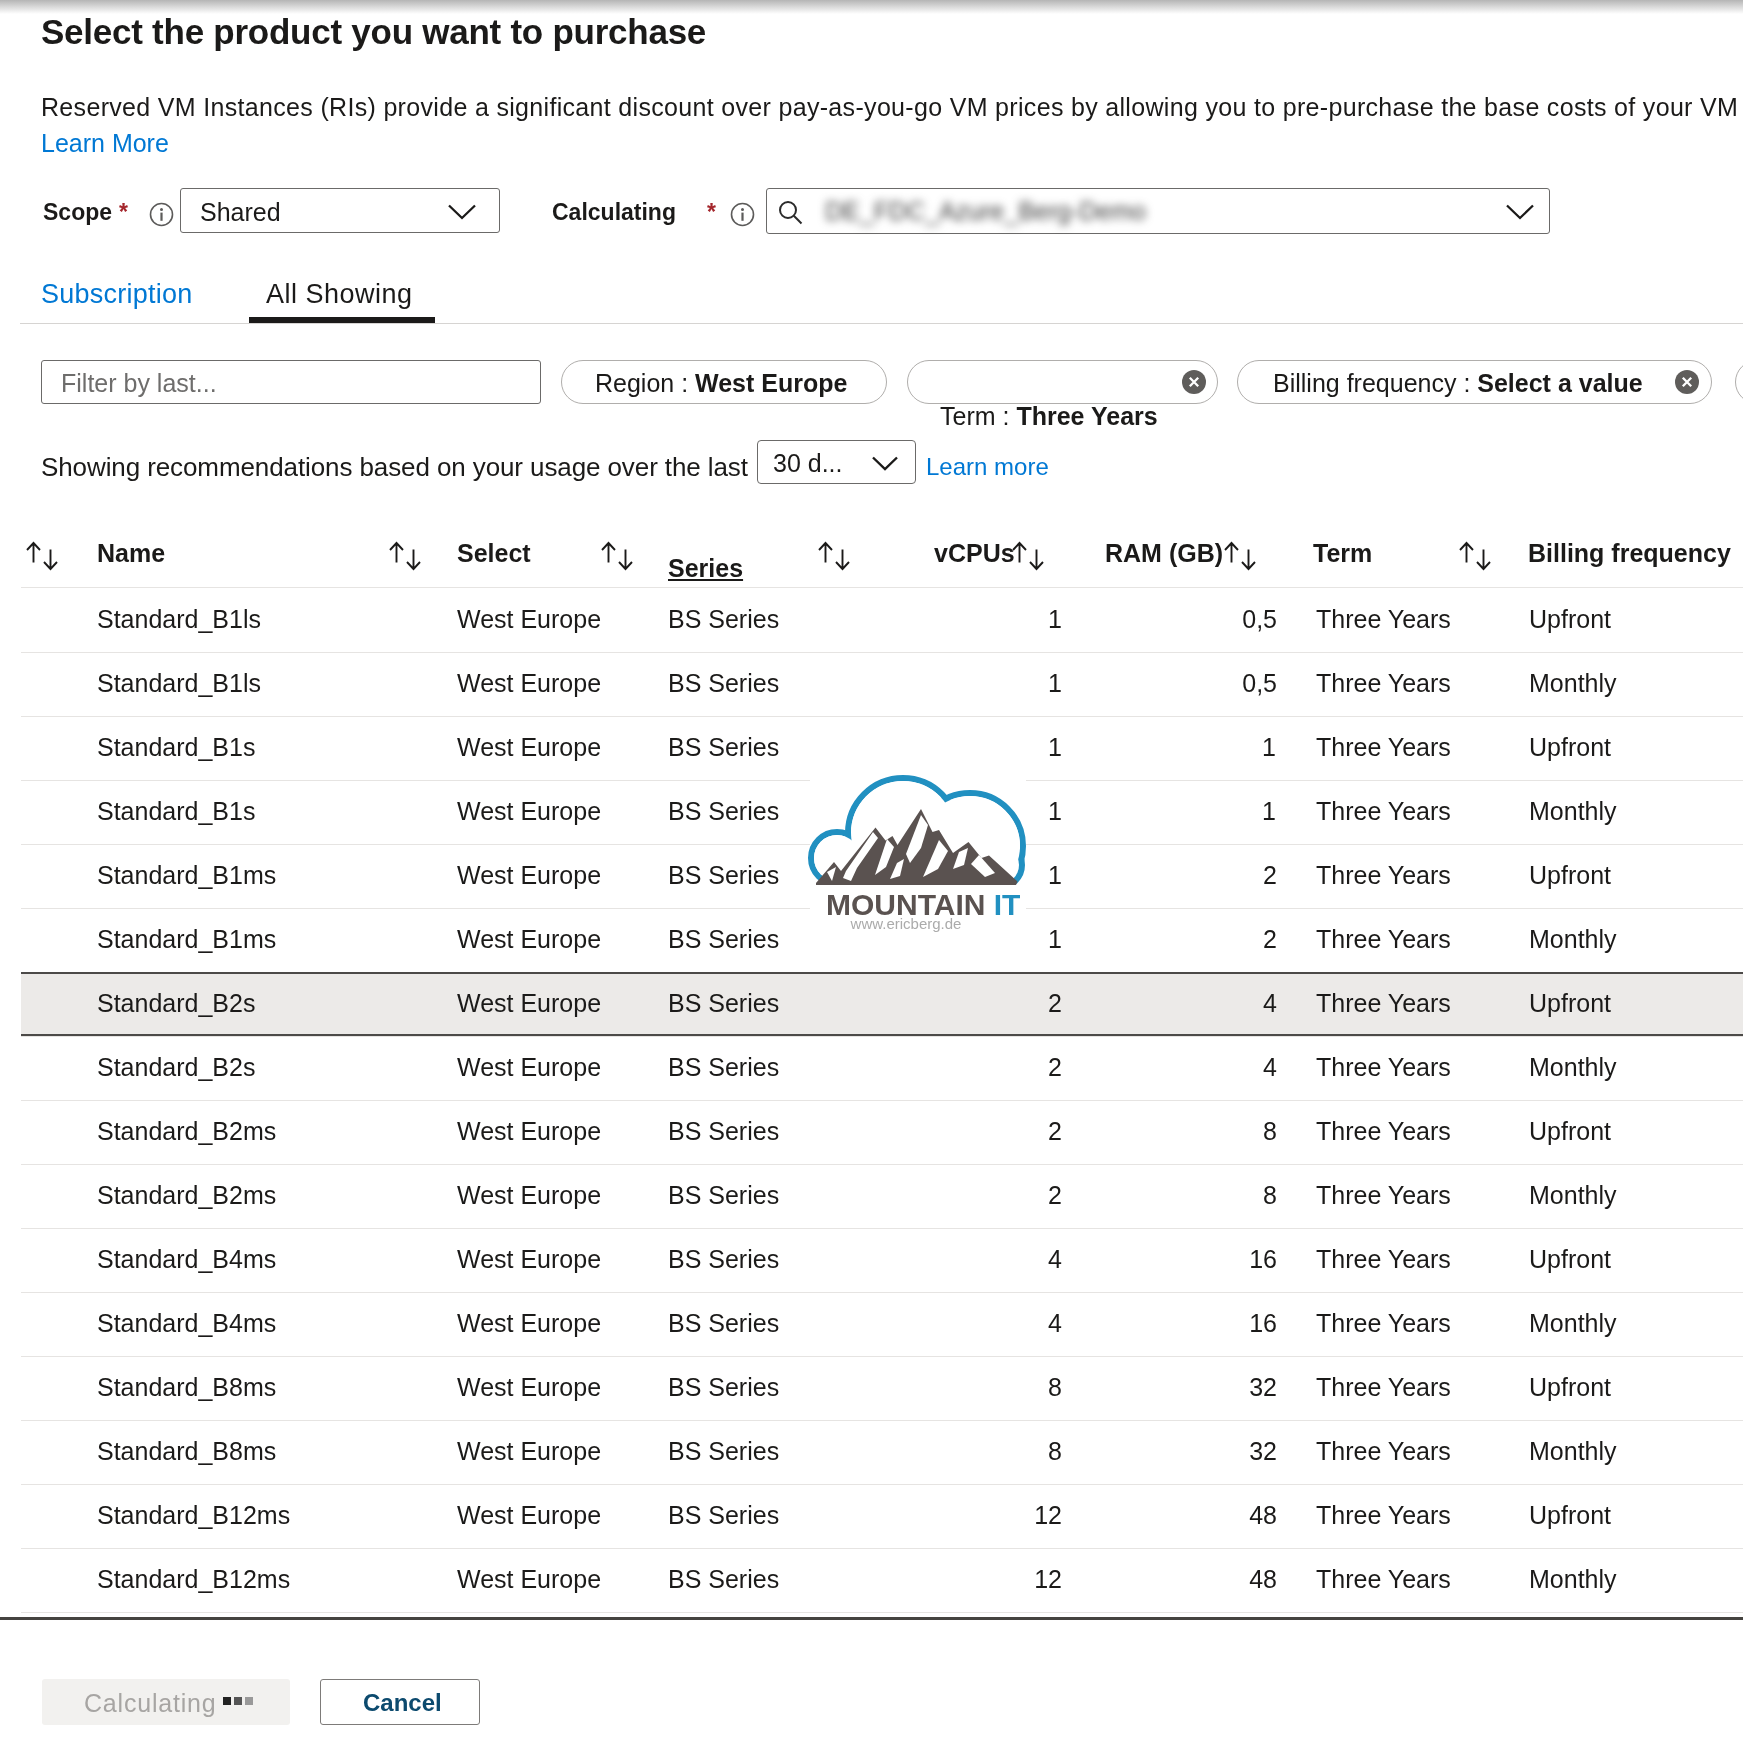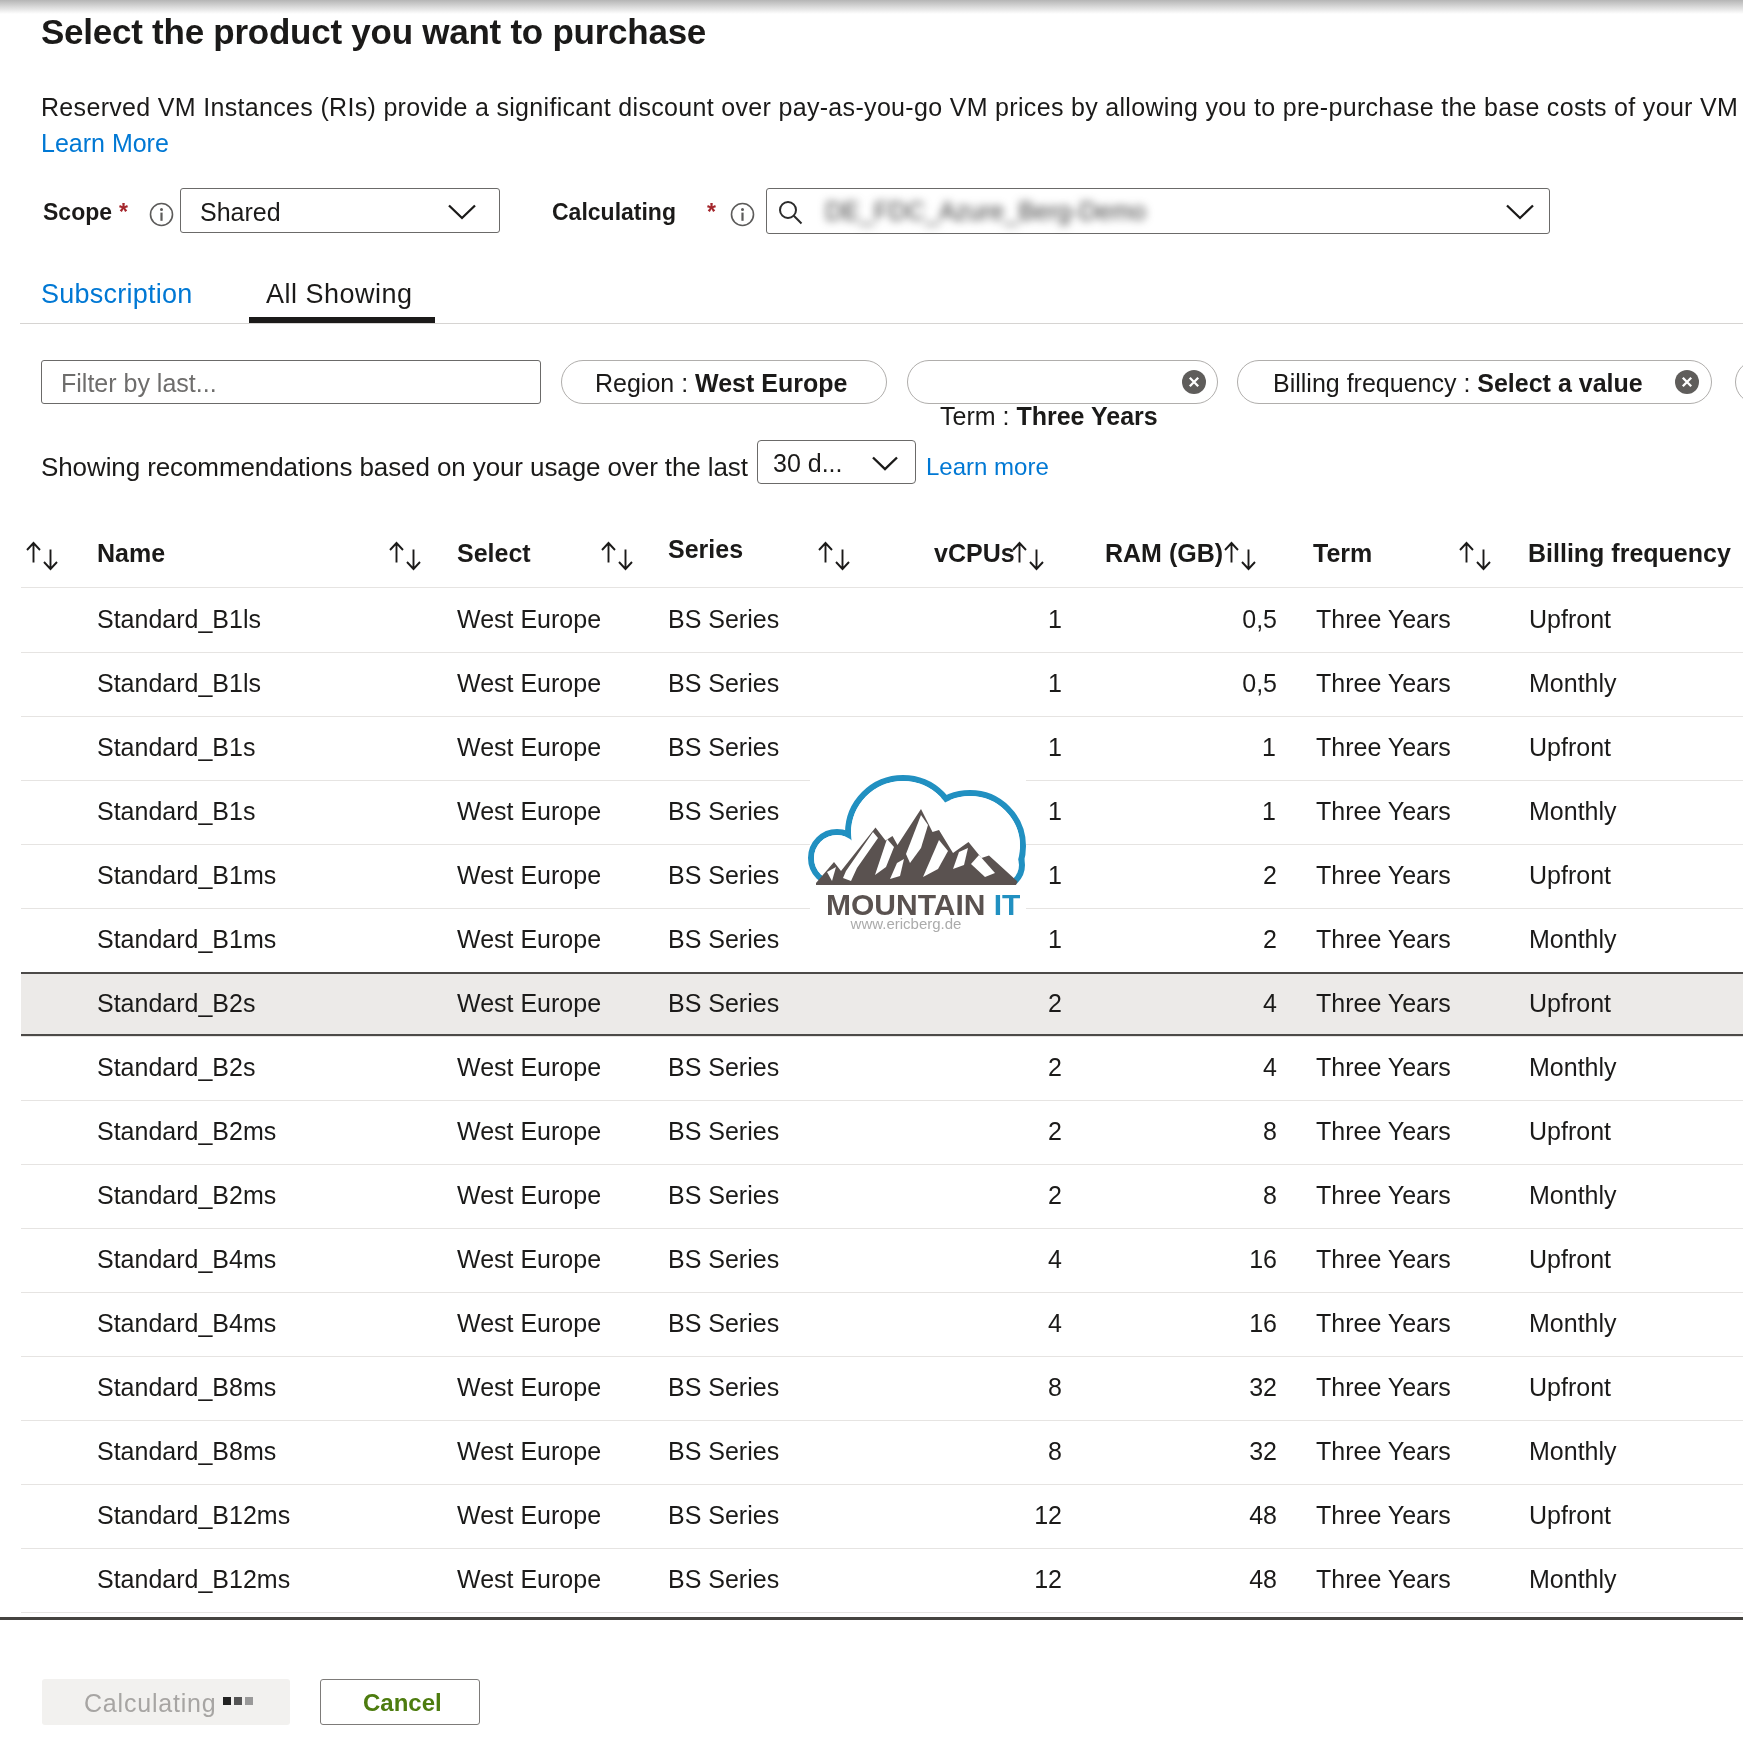--- a/index.html
+++ b/index.html
@@ -98,21 +98,21 @@
 <path d="M24.5 9.5 L24.5 28.5 M18 22 L24.5 29 L31 22"></path>
 </g>
   </svg>
 <div class="abs b nw" style="left:457px;top:541px;font-size:25px;line-height:25px;">Select</div>
 <svg class="abs" style="left:601px;top:540px;" width="34" height="32" viewBox="0 0 34 32">
 <g fill="none" stroke="#1b1a19" stroke-width="1.9">
 <path d="M7.5 22.5 L7.5 3.5 M1 10 L7.5 3 L14 10"></path>
 <path d="M24.5 9.5 L24.5 28.5 M18 22 L24.5 29 L31 22"></path>
 </g>
   </svg>
-<div class="abs b nw" style="left:668px;top:537px;font-size:25px;line-height:25px;">Series</div>
+<div class="abs b nw" style="left:668px;top:556px;font-size:25px;line-height:25px;text-decoration:underline;">Series</div>
 <svg class="abs" style="left:818px;top:540px;" width="34" height="32" viewBox="0 0 34 32">
 <g fill="none" stroke="#1b1a19" stroke-width="1.9">
 <path d="M7.5 22.5 L7.5 3.5 M1 10 L7.5 3 L14 10"></path>
 <path d="M24.5 9.5 L24.5 28.5 M18 22 L24.5 29 L31 22"></path>
 </g>
   </svg>
 <div class="abs b nw" style="left:934px;top:541px;font-size:25px;line-height:25px;">vCPUs</div>
 <svg class="abs" style="left:1012px;top:540px;" width="34" height="32" viewBox="0 0 34 32">
 <g fill="none" stroke="#1b1a19" stroke-width="1.9">
 <path d="M7.5 22.5 L7.5 3.5 M1 10 L7.5 3 L14 10"></path>
@@ -268,21 +268,21 @@
 
 <div class="abs" style="left:0;top:1617px;width:1743px;height:3px;background:#454340;"></div>
 
 <div class="abs" style="left:42px;top:1679px;width:248px;height:46px;background:#f2f1ef;border-radius:3px;"></div>
 <div class="abs nw" style="left:84px;top:1691px;font-size:25px;line-height:25px;letter-spacing:0.8px;color:#a7a5a3;">Calculating</div>
 <div class="abs" style="left:223px;top:1697px;width:8px;height:8px;background:#222;"></div>
 <div class="abs" style="left:234px;top:1697px;width:8px;height:8px;background:#555;"></div>
 <div class="abs" style="left:245px;top:1697px;width:8px;height:8px;background:#999;"></div>
 
 <div class="abs" style="left:320px;top:1679px;width:160px;height:46px;background:#fff;border:1.5px solid #7d7b79;border-radius:3px;"></div>
-<div class="abs nw b" style="left:363px;top:1691px;font-size:24px;line-height:24px;color:#4d7c0f;">Cancel</div>
+<div class="abs nw b" style="left:363px;top:1691px;font-size:24px;line-height:24px;color:#0c4a6e;">Cancel</div>
 
 <div class="abs" style="left:810px;top:772px;width:216px;height:170px;background:#fff;"></div>
 <svg class="abs" style="left:800px;top:770px;" width="240" height="170" viewBox="0 0 240 170">
 <defs>
       <clipPath id="cc">
         <rect x="0" y="0" width="240" height="114"></rect>
       </clipPath>
     </defs>
 <g clip-path="url(#cc)">
 <g fill="none" stroke="#2190c1" stroke-width="6">

